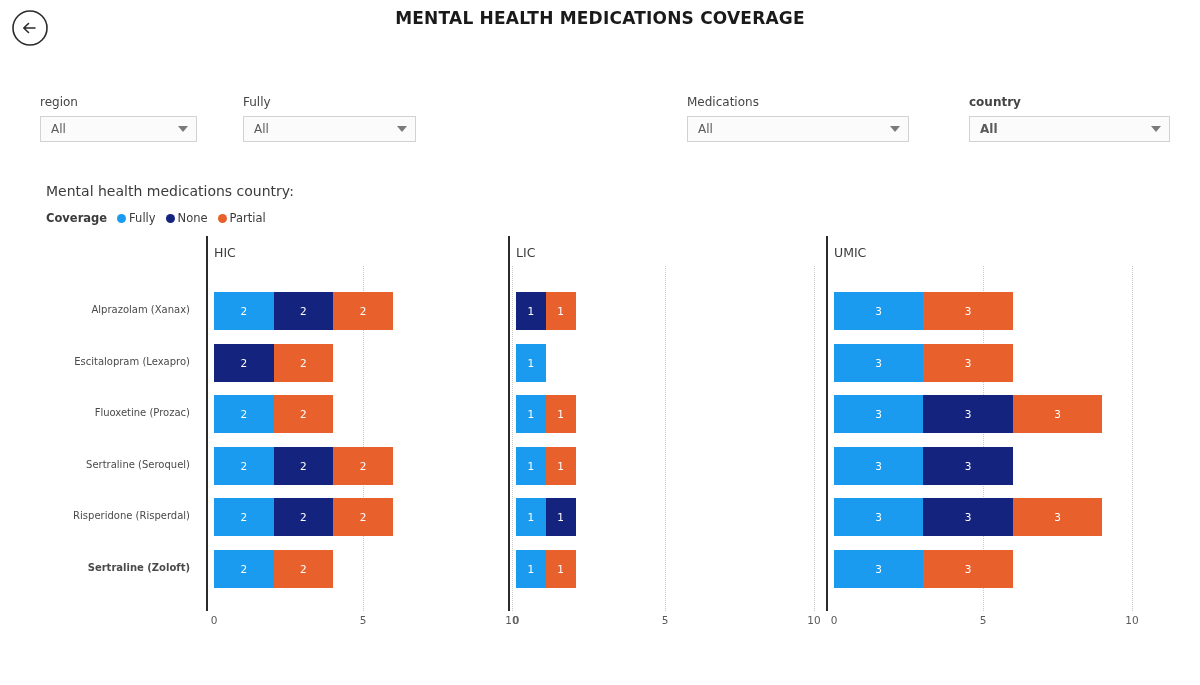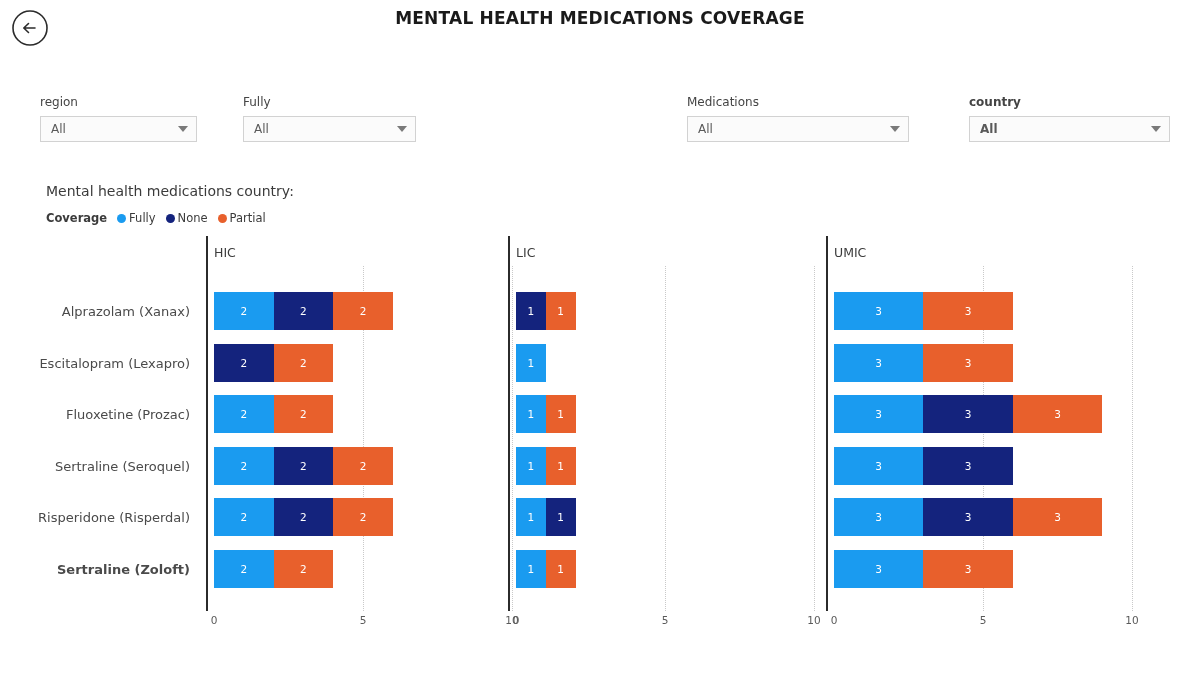--- a/index.html
+++ b/index.html
@@ -114,21 +114,21 @@
 
   .cat-labels {
     position: absolute;
     left: 40px;
     top: 0;
     width: 150px;
   }
   .cat-label {
     position: absolute;
     right: 0;
-    font-size: 13px;
+    font-size: 10px;
     color: #4a4a4a;
     text-align: left;
     white-space: nowrap;
   }
 
   .panel {
     position: absolute;
     top: 0;
     height: 410px;
   }

